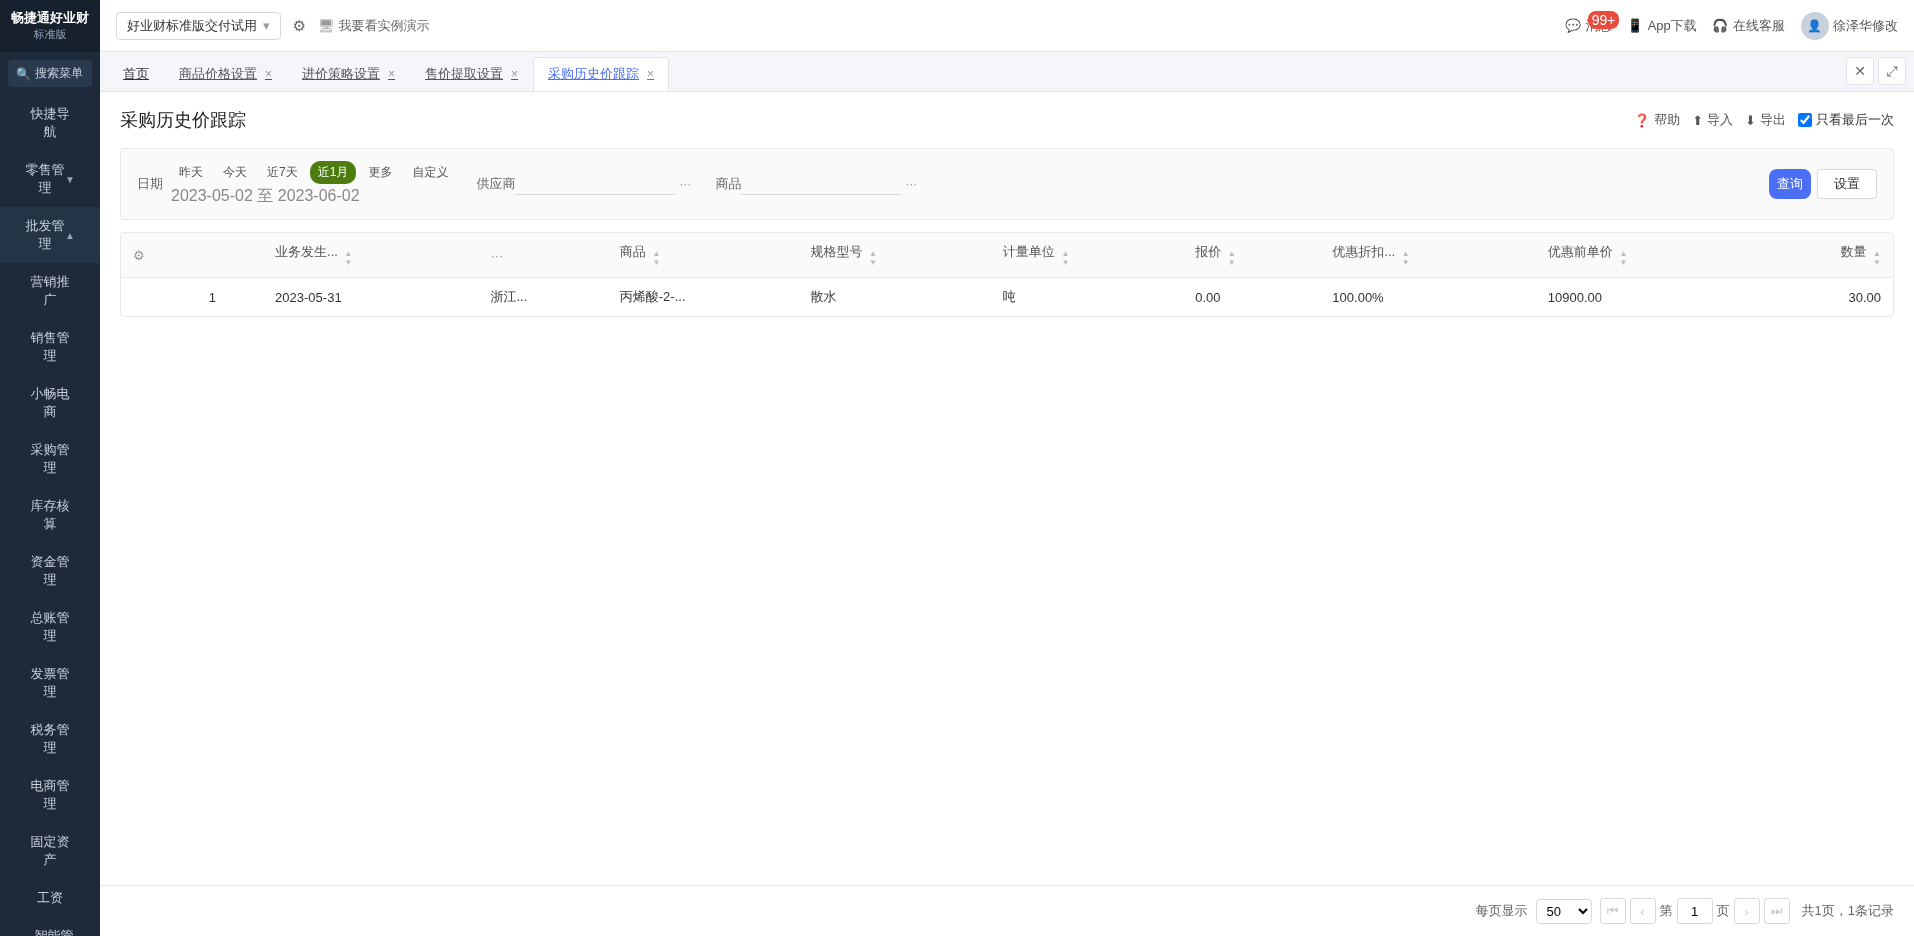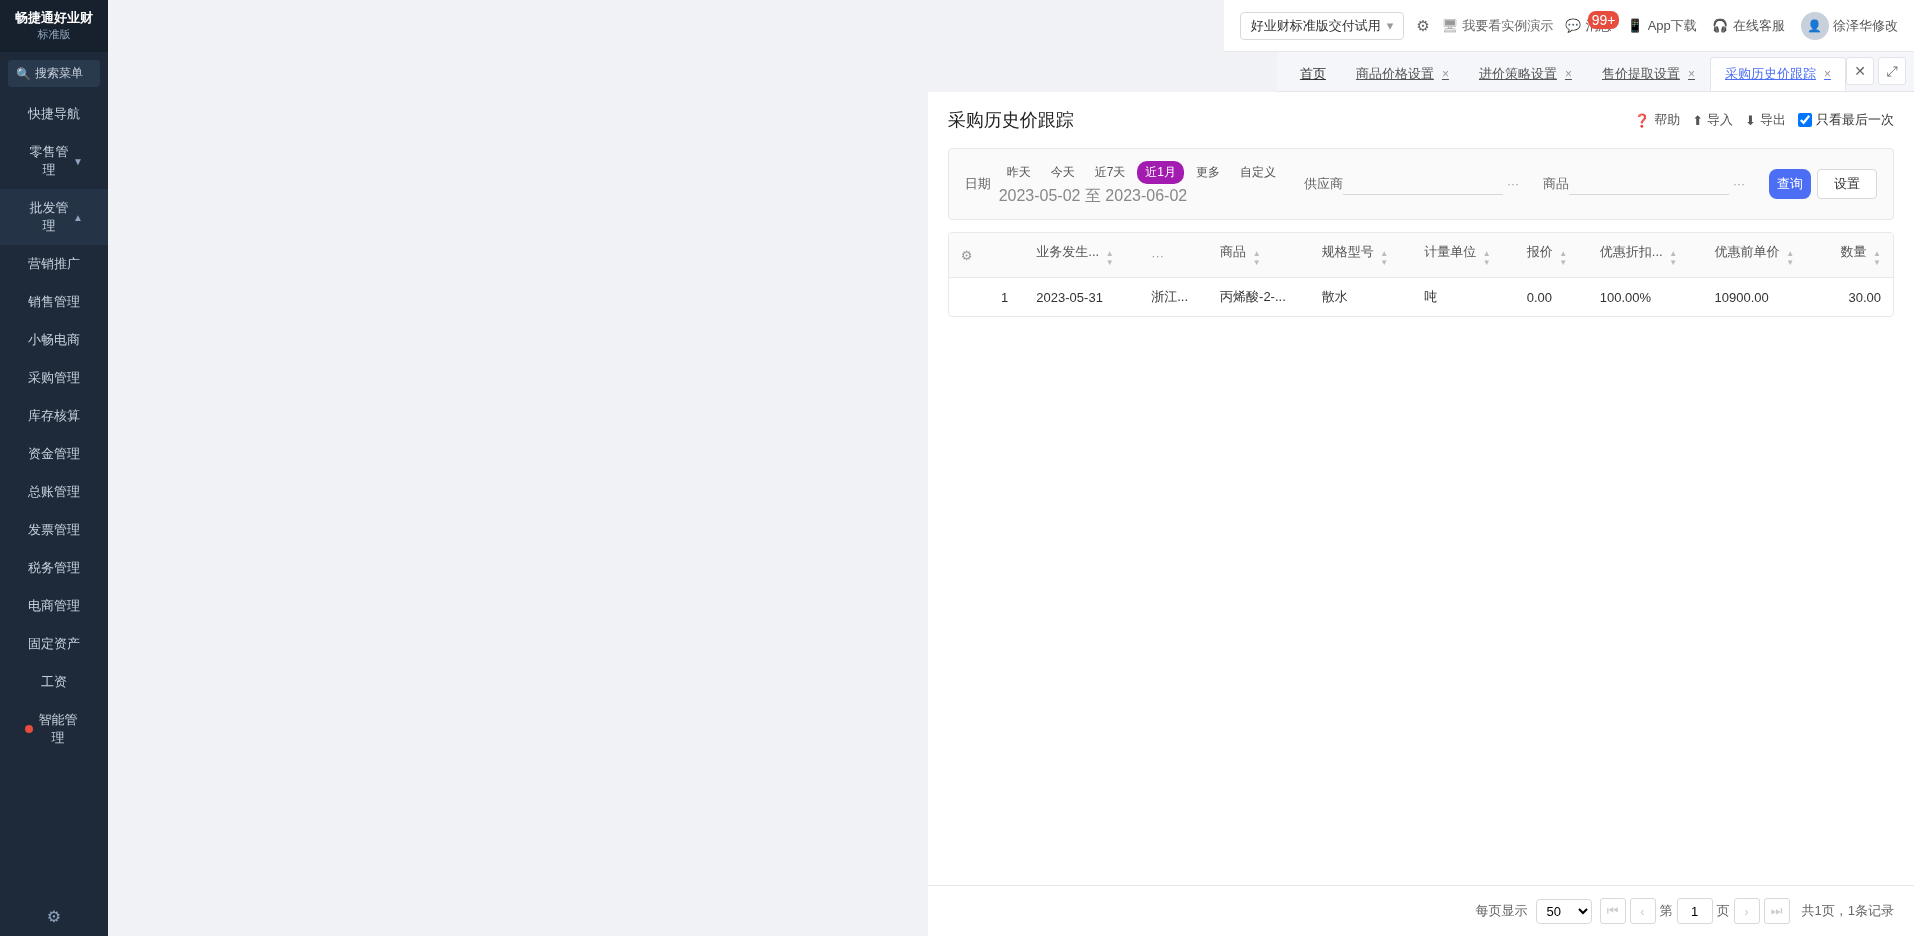--- a/index.html
+++ b/index.html
@@ -1,34 +1,34 @@
 <!DOCTYPE html>
 <html><head>
   <meta charset="utf-8">
   <style>
     * { box-sizing: border-box; margin: 0; padding: 0; }
     body { font-family: "Microsoft YaHei", "PingFang SC", sans-serif; font-size: 13px; background: #f0f2f5; color: #333; display: flex; height: 936px; overflow: hidden; }
 
     
-    .sidebar { width: 108px; background: #1e2a3a; color: #c8d0dc; display: flex; flex-direction: column; flex-shrink: 0; }
+    .sidebar { width: 100px; background: #1e2a3a; color: #c8d0dc; display: flex; flex-direction: column; flex-shrink: 0; }
     .sidebar-logo { padding: 12px 8px; background: #17212e; display: flex; flex-direction: column; align-items: center; justify-content: center; height: 52px; }
     .sidebar-logo-text { font-size: 13px; color: #fff; font-weight: bold; line-height: 1.3; text-align: center; }
     .sidebar-logo-sub { font-size: 11px; color: #8fa3bc; }
     .sidebar-search { padding: 8px; }
     .sidebar-search-btn { width: 100%; background: #2a3a4e; border: none; color: #c8d0dc; padding: 5px 8px; border-radius: 4px; cursor: pointer; font-size: 12px; display: flex; align-items: center; gap: 4px; }
     .sidebar-nav-item { padding: 10px 25px; text-align: center; cursor: pointer; font-size: 13px; display: flex; align-items: center; justify-content: space-between; }
     .sidebar-nav-item.expanded { background: #253347; }
     .sidebar-nav-label { flex: 1; text-align: center; }
     .sidebar-nav-arrow { font-size: 10px; color: #8fa3bc; }
     .sidebar-nav-dot { width: 8px; height: 8px; background: #e74c3c; border-radius: 50%; display: inline-block; }
     .sidebar-bottom { margin-top: auto; padding: 10px; display: flex; justify-content: center; }
     .sidebar-gear { color: #8fa3bc; font-size: 16px; cursor: pointer; }
 
     
-    .main { flex: 1; display: flex; flex-direction: column; overflow: hidden; align-items: flex-end; }
+    .main { flex: 1; display: flex; flex-direction: column; overflow: hidden; }
 
     
     .topbar { height: 52px; background: #fff; display: flex; align-items: center; padding: 0 16px; border-bottom: 1px solid #e8e8e8; gap: 12px; }
     .topbar-select { display: flex; align-items: center; gap: 6px; border: 1px solid #d9d9d9; border-radius: 4px; padding: 4px 10px; cursor: pointer; font-size: 13px; color: #333; background: #fff; }
     .topbar-select-arrow { color: #999; }
     .topbar-settings-icon { color: #666; cursor: pointer; font-size: 15px; }
     .topbar-demo { display: flex; align-items: center; gap: 4px; color: #666; cursor: pointer; font-size: 13px; }
     .topbar-demo-icon { color: #999; }
     .topbar-right { margin-left: auto; display: flex; align-items: center; gap: 16px; }
     .topbar-right-item { display: flex; align-items: center; gap: 4px; cursor: pointer; color: #555; font-size: 13px; position: relative; }
@@ -53,21 +53,21 @@
     .page-action-btn { display: flex; align-items: center; gap: 4px; color: #555; font-size: 13px; cursor: pointer; }
     .checkbox-label { display: flex; align-items: center; gap: 4px; font-size: 13px; color: #333; cursor: pointer; }
     .checkbox-blue { width: 14px; height: 14px; border-radius: 3px; background: #4b6ef5; border: none; cursor: pointer; }
 
     
     .filter-bar { background: #fafafa; border: 1px solid #e8e8e8; border-radius: 4px; padding: 12px 16px; margin-bottom: 12px; display: flex; align-items: center; gap: 20px; flex-wrap: wrap; }
     .filter-group { display: flex; align-items: center; gap: 8px; }
     .filter-label { color: #666; font-size: 13px; white-space: nowrap; }
     .filter-dates { display: flex; align-items: center; gap: 4px; }
     .filter-date-btn { padding: 3px 8px; border-radius: 4px; font-size: 12px; cursor: pointer; border: none; background: transparent; color: #555; }
-    .filter-date-btn.active { background: #a21caf; color: #fff; border-radius: 10px; }
+    .filter-date-btn.active { background: #4d7c0f; color: #fff; border-radius: 10px; }
     .filter-date-range { font-size: 16px; color: #888; margin-top: 2px; }
     .filter-input-group { display: flex; align-items: center; }
     .filter-input { border: none; border-bottom: 1px solid #d9d9d9; padding: 3px 6px; font-size: 13px; width: 160px; outline: none; background: transparent; }
     .filter-more-btn { color: #999; font-size: 12px; cursor: pointer; padding: 2px 4px; }
     .filter-actions { margin-left: auto; display: flex; gap: 6px; }
     .btn-primary { background: #4b6ef5; color: #fff; border: none; padding: 6px 8px; border-radius: 8px; cursor: pointer; font-size: 13px; }
     .btn-default { background: #fff; color: #333; border: 1px solid #d9d9d9; padding: 5px 16px; border-radius: 4px; cursor: pointer; font-size: 13px; }
 
     
     .table-container { border: 1px solid #e8e8e8; border-radius: 4px; overflow: hidden; }

